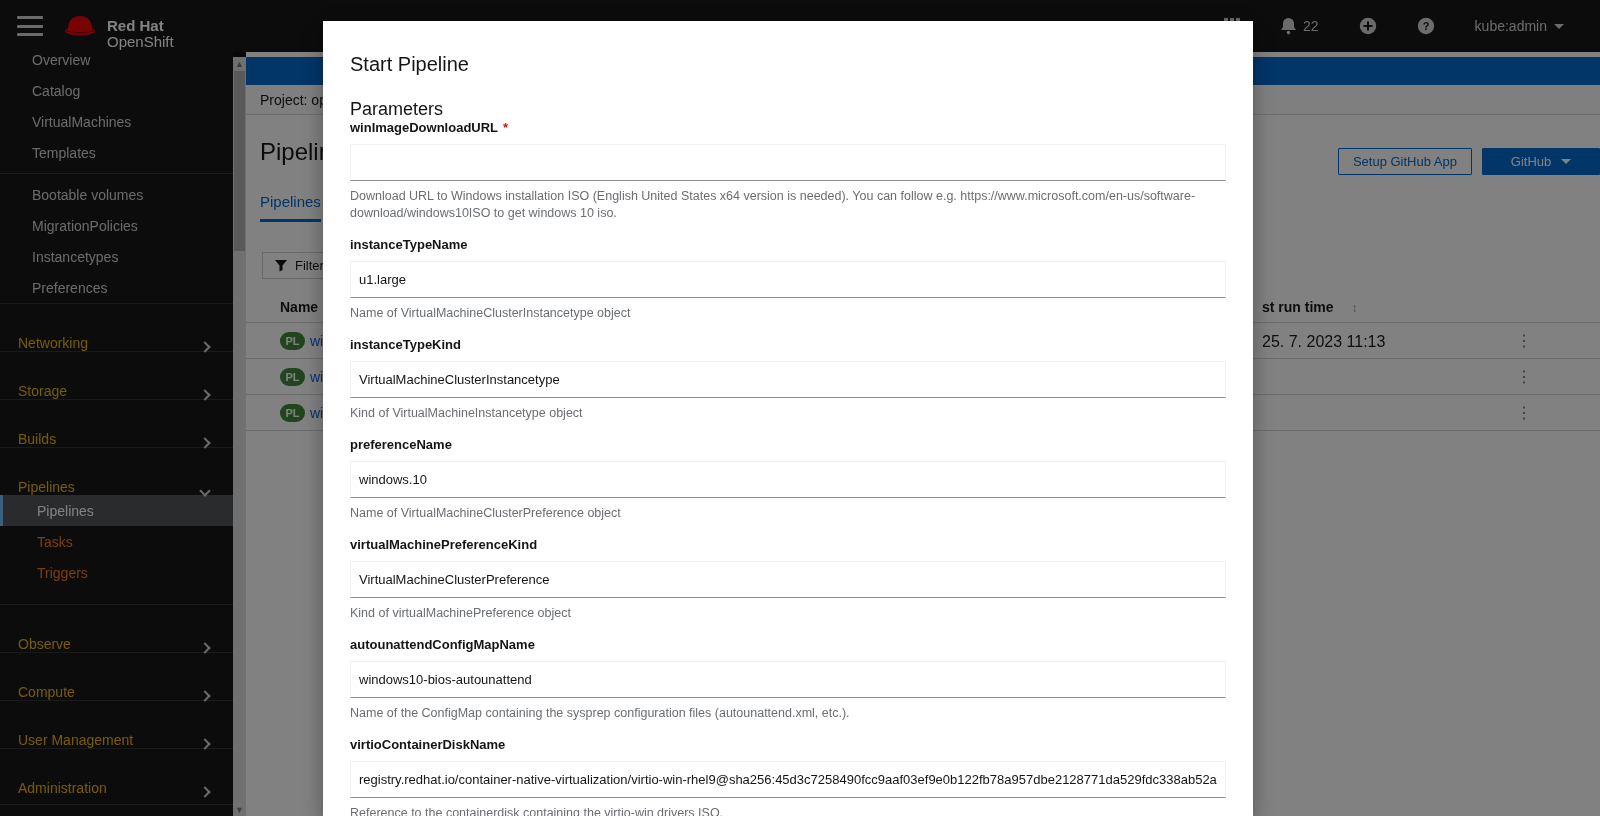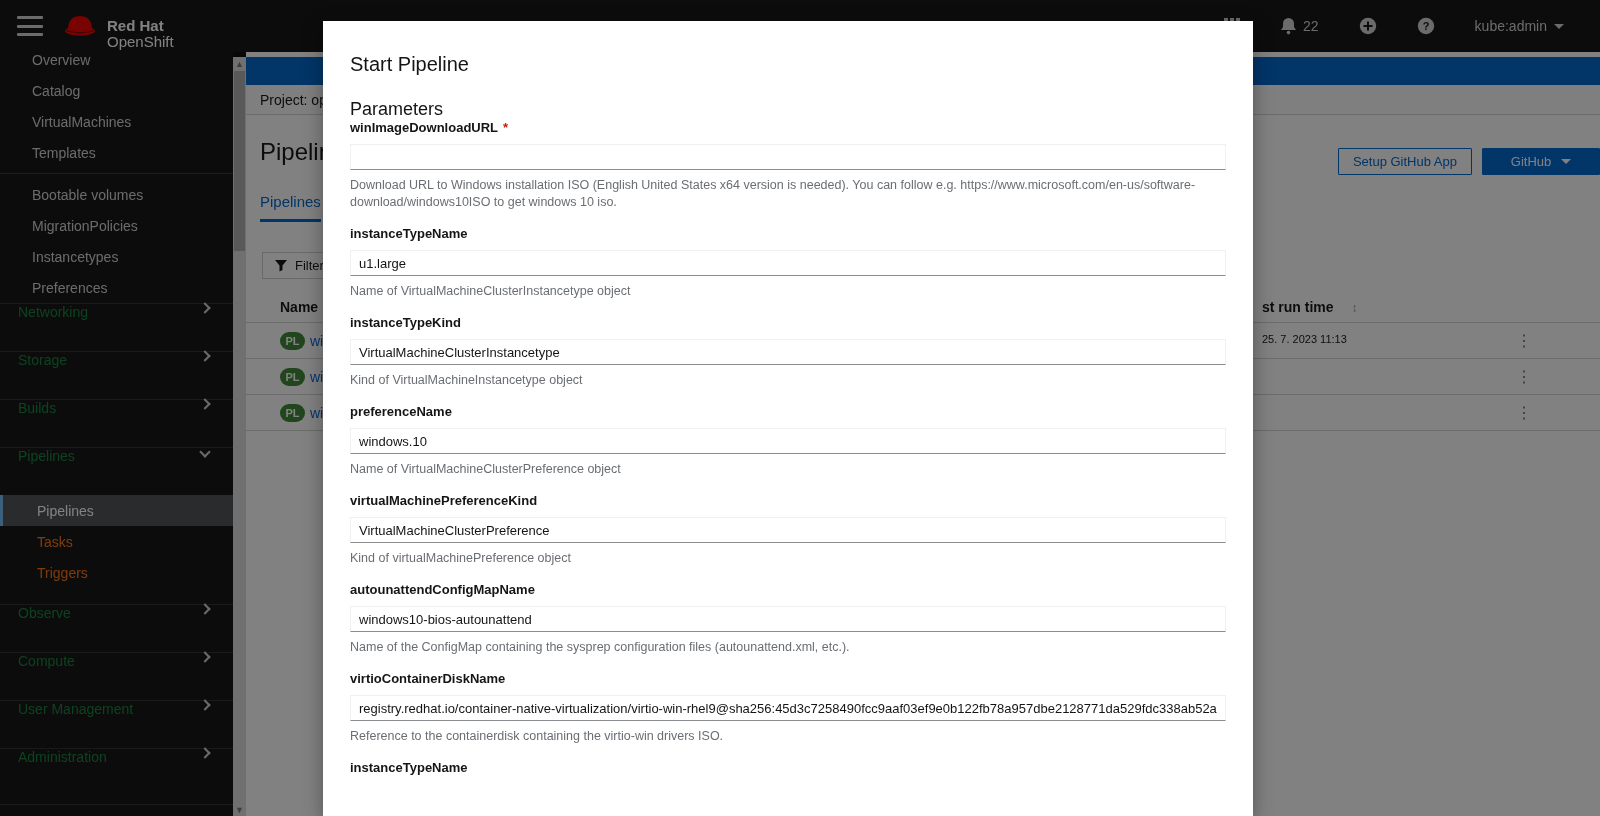--- a/index.html
+++ b/index.html
@@ -24,21 +24,21 @@
   .caret-down { width:0; height:0; border-left:5px solid transparent; border-right:5px solid transparent;
     border-top:5px solid #d2d2d2; }
 
   
   .sidebar { position:absolute; left:0; top:52px; width:233px; height:764px; background:#151515;
     overflow:hidden; z-index:5; }
   .nav-item { height:31px; display:flex; align-items:center; padding-left:32px; color:#d2d2d2;
     font-size:14px; cursor:pointer; }
   .nav-first { margin-top:-8px; }
   .nav-divider { border-top:1px solid rgba(255,255,255,0.15); margin:5px 0; }
-  .nav-section { height:48px; display:flex; align-items:flex-start; padding:0 24px 0 18px; color:#15803d;
+  .nav-section { height:48px; display:flex; align-items:flex-end; padding:0 24px 0 18px; color:#eab308;
     font-size:14px; border-top:1px solid rgba(255,255,255,0.12); cursor:pointer; }
   .nav-section .chev { margin-left:auto; }
   .chev { width:8px; height:8px; border-right:2px solid #d2d2d2; border-bottom:2px solid #d2d2d2;
     display:inline-block; }
   .chev.right { transform:rotate(-45deg); }
   .chev.down { transform:rotate(45deg); }
   .nav-sub { height:31px; display:flex; align-items:center; padding-left:34px; color:#f97316;
     font-size:14px; cursor:pointer; border-left:3px solid transparent; }
   .nav-sub.current { background:#4f5255; border-left:3px solid #73bcf7; color:#fff; }
   .nav-gap { height:16px; }
@@ -76,36 +76,36 @@
     border-bottom:1px solid #d2d2d2; font-size:14px; font-weight:bold; color:#151515; }
   .th-name { position:absolute; left:34px; top:3px; }
   .th-lastrun { position:absolute; left:1016px; top:3px; }
   .sort-ic { color:#9a9a9a; font-weight:normal; font-size:12px; margin-left:14px; cursor:pointer; }
   .trow { position:absolute; left:0; width:1354px; height:36px; border-bottom:1px solid #d2d2d2; }
   .badge-pl { position:absolute; left:34px; top:9px; width:25px; height:18px; background:#3e8635;
     border-radius:9px; color:#fff; font-size:11px; font-weight:bold; display:flex;
     align-items:center; justify-content:center; }
   .row-link { position:absolute; left:64px; top:10px; font-size:14px; color:#0066cc; cursor:pointer;
     white-space:nowrap; }
-  .row-time { position:absolute; left:1016px; top:10px; font-size:11px; color:#151515; white-space:nowrap; }
+  .row-time { position:absolute; left:1016px; top:10px; font-size:16px; color:#151515; white-space:nowrap; }
   .kebab { position:absolute; left:1270px; top:7px; font-size:16px; color:#6a6e73; cursor:pointer;
     letter-spacing:0; line-height:22px; }
 
   
   .backdrop { position:absolute; left:0; top:0; width:1600px; height:816px;
     background:rgba(3,3,3,0.5); z-index:40; }
   .modal { position:absolute; left:323px; top:21px; width:930px; height:795px; background:#fff;
     z-index:50; box-shadow:0 6px 18px rgba(0,0,0,0.35); padding:32px 27px 0 27px; overflow:hidden; }
   .modal-title { font-size:20px; color:#151515; font-weight:400; }
   .section-title { font-size:18px; color:#151515; font-weight:400; margin-top:23px; }
   .fgroup { margin-top:0; }
   .fgroup:first-of-type { margin-top:24px; }
   .flabel { display:block; font-size:13px; font-weight:bold; color:#151515; margin-bottom:9px; }
   .req { color:#c9190b; margin-left:5px; }
-  .finput { width:876px; height:26px; border:1px solid #f0f0f0; border-bottom:1px solid #8a8d90;
+  .finput { width:876px; height:37px; border:1px solid #f0f0f0; border-bottom:1px solid #8a8d90;
     font-size:13px; color:#151515; padding:0 8px; font-family:"Liberation Sans", sans-serif;
     background:#fff; display:block; }
   .fhelp { font-size:12.5px; color:#6a6e73; margin-top:7px; line-height:17px; width:876px;
     margin-bottom:15px; }
 </style>
 </head>
 <body>
 
 <div id="root">
 

